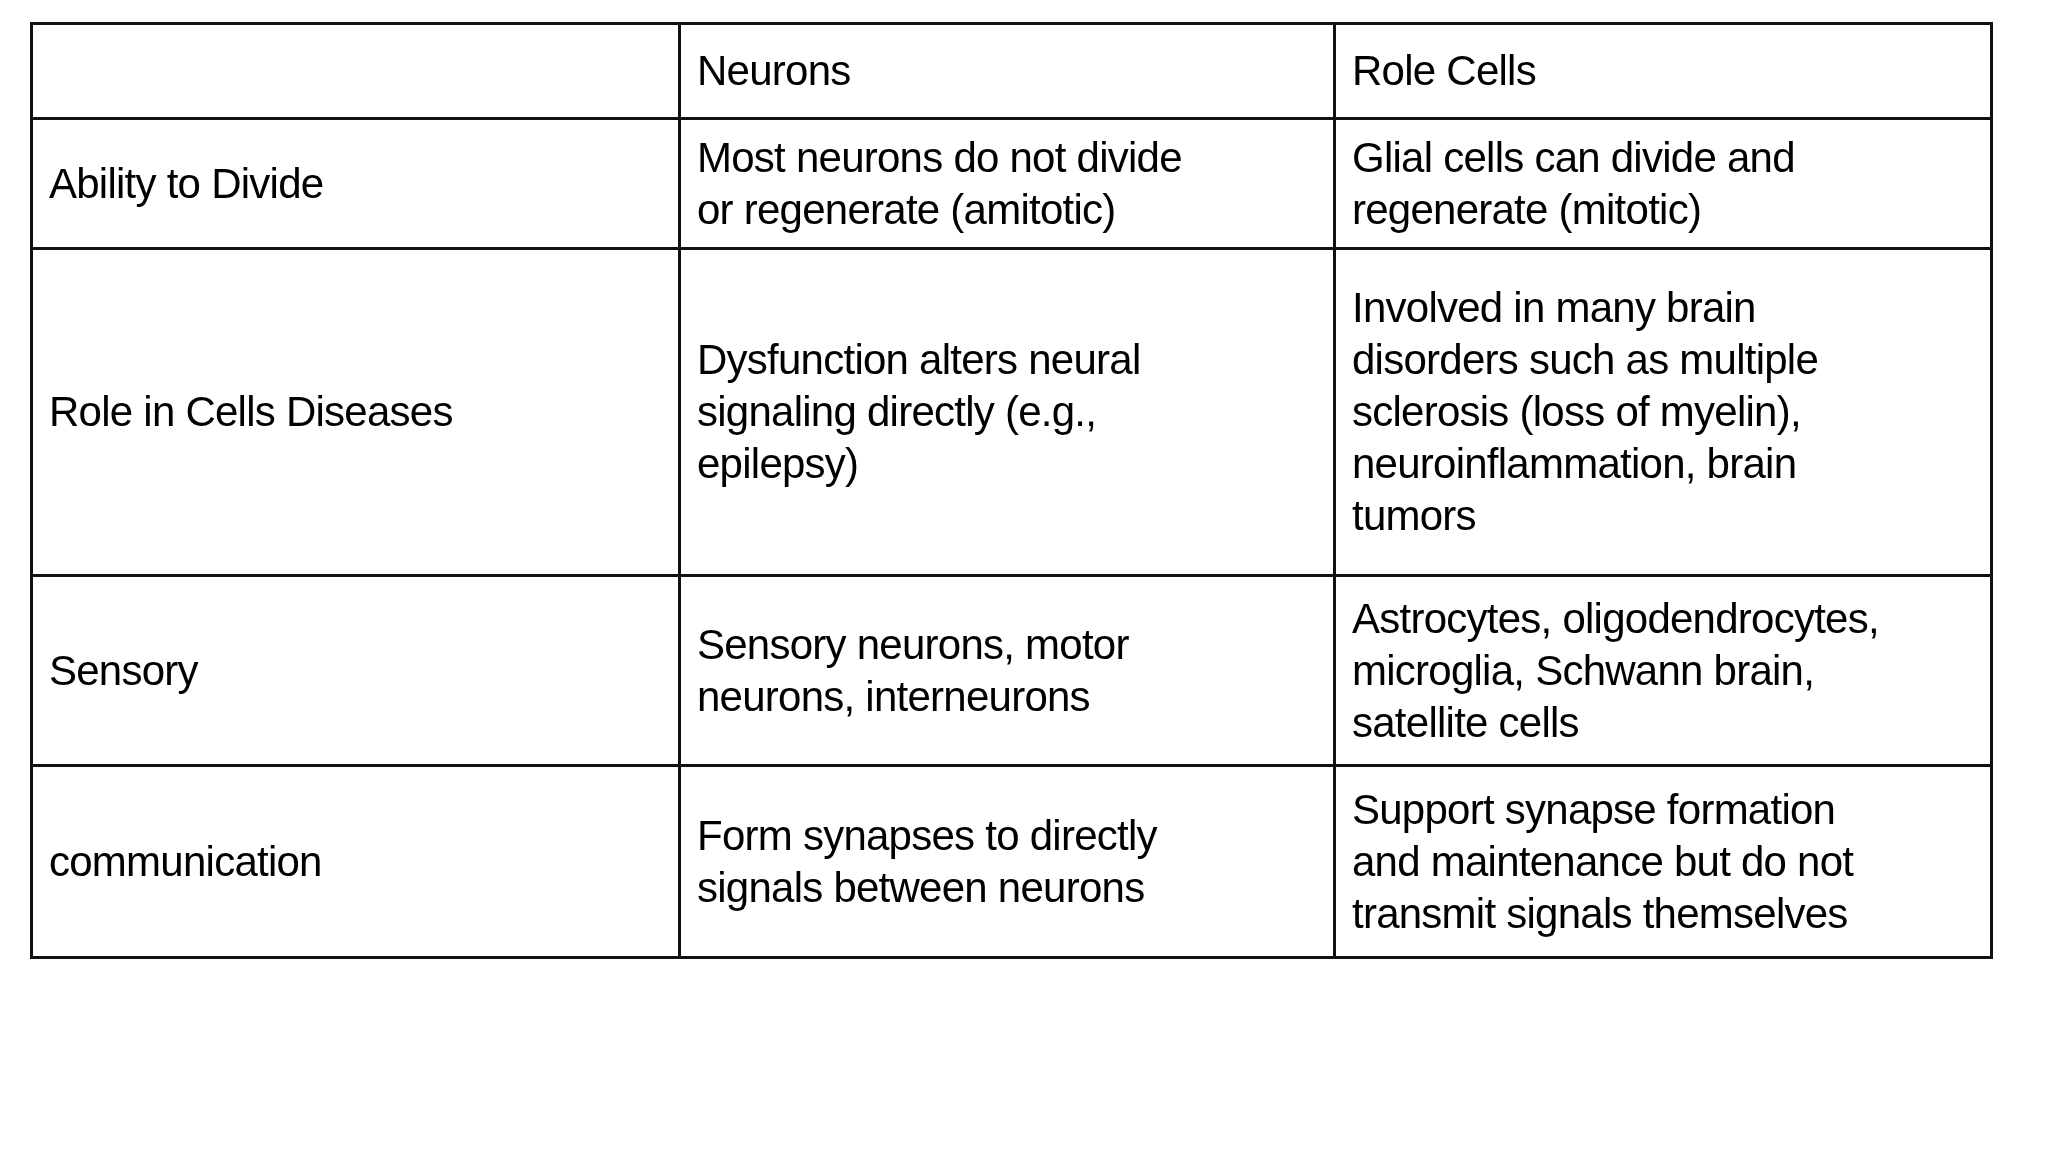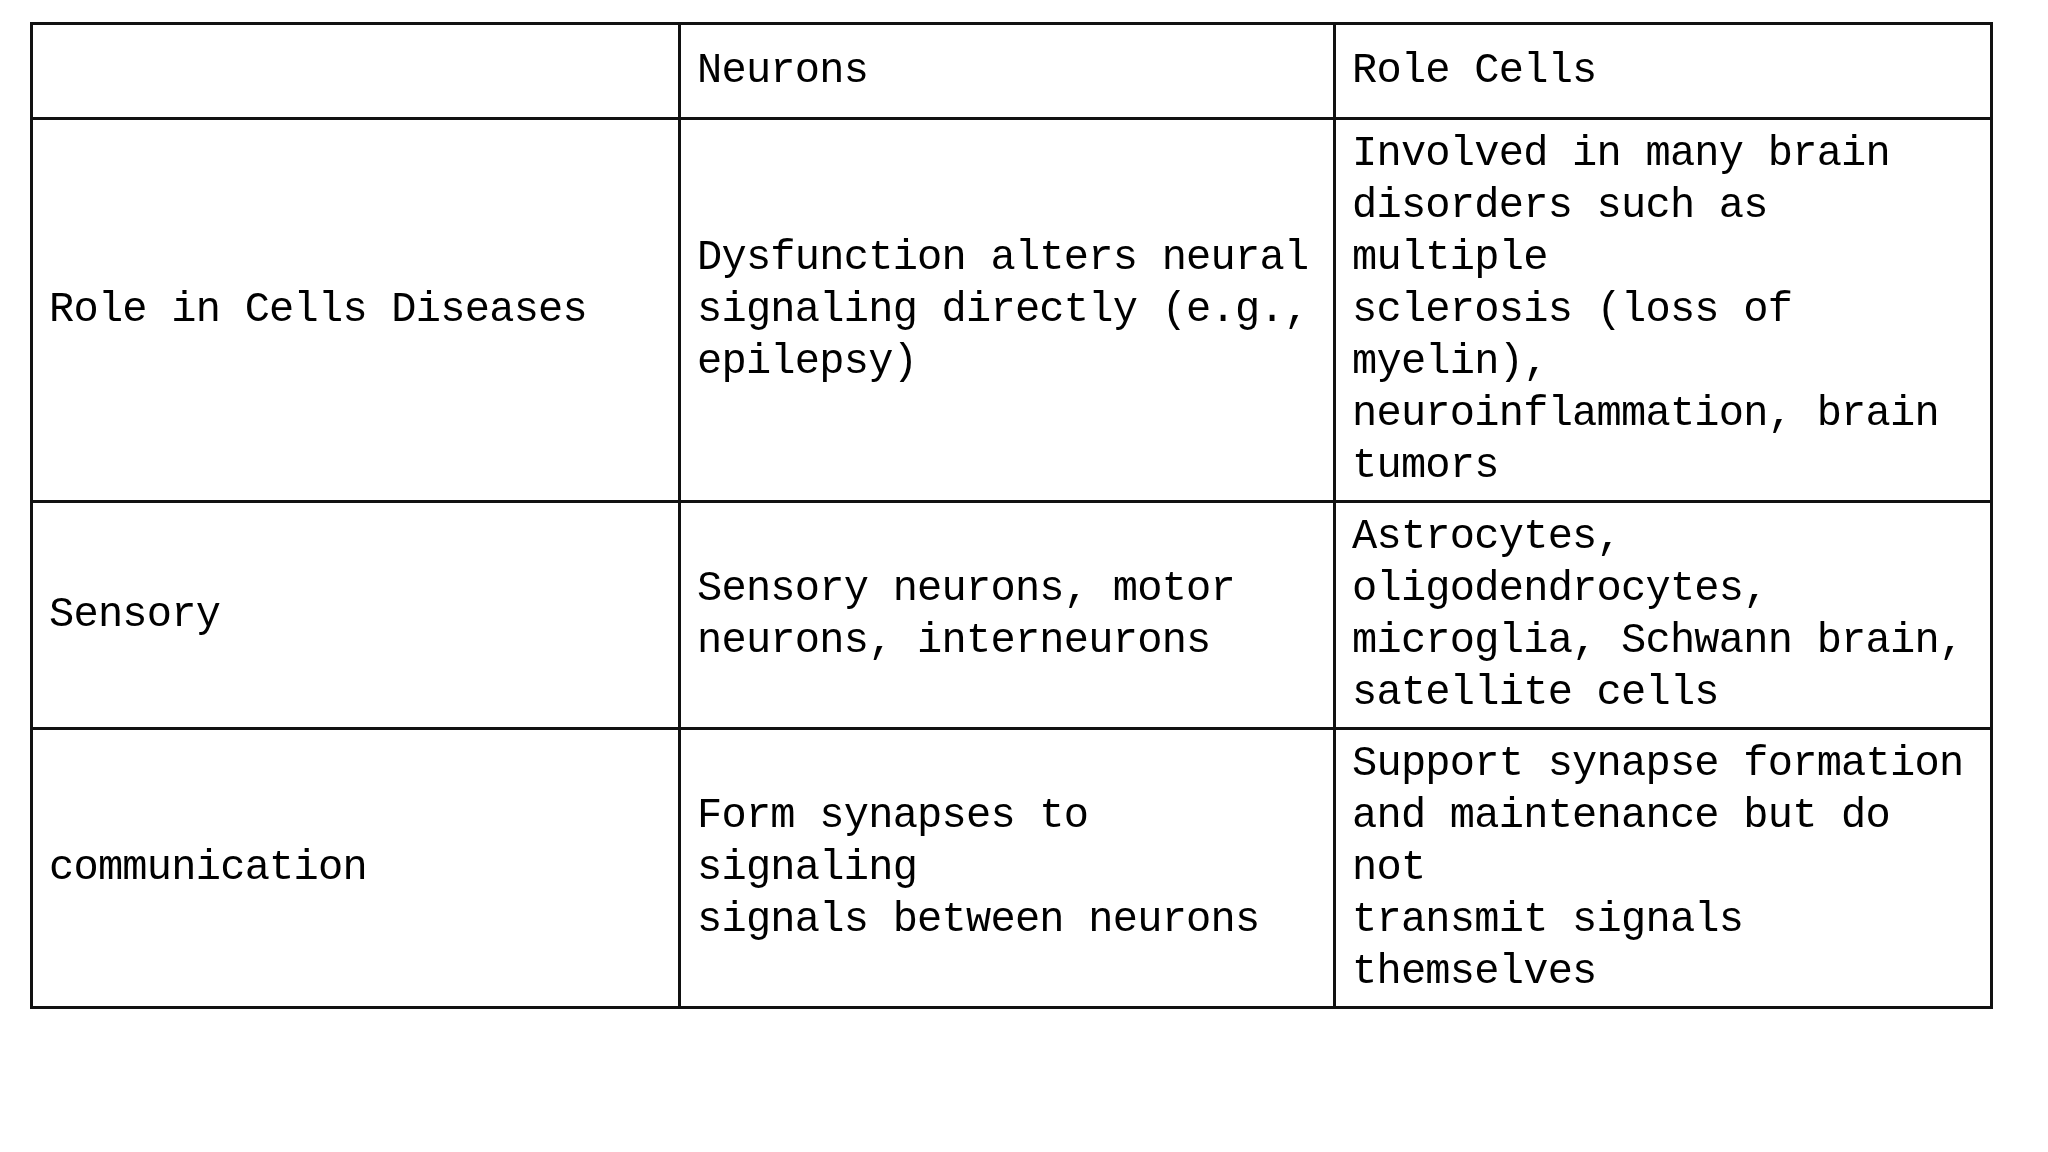--- a/index.html
+++ b/index.html
@@ -37,21 +37,20 @@
     background: #ffffff;
     font-size: 42px;
     font-weight: 400;
     letter-spacing: -0.75px;
     line-height: 52px;
     text-align: left;
     vertical-align: middle;
     padding: 8px 10px 8px 16px;
     white-space: pre-line;
     overflow: hidden;
-    font-family: Liberation Mono, monospace;
   }
   tr.r-head  { height: 95px;  }
   tr.r-0     { height: 130px; }
   tr.r-1     { height: 327px; }
   tr.r-2     { height: 190px; }
   tr.r-3     { height: 192px; }
   th { vertical-align: middle; }
 </style>
 </head>
 <body>
@@ -62,20 +61,27 @@
       <col class="c1">
         <col class="c2">
         <col class="c3">
     </colgroup>
     <tbody>
       <tr class="r-head">
         <th></th>
         <th>Neurons</th>
         <th>Role Cells</th>
       </tr>
+      <tr class="r-0">
+        <td>Ability to Divide</td>
+        <td>Most neurons do not divide
+or regenerate (amitotic)</td>
+        <td>Glial cells can divide and
+regenerate (mitotic)</td>
+      </tr>
       <tr class="r-1">
         <td>Role in Cells Diseases</td>
         <td>Dysfunction alters neural
 signaling directly (e.g.,
 epilepsy)</td>
         <td>Involved in many brain
 disorders such as multiple
 sclerosis (loss of myelin),
 neuroinflammation, brain
 tumors</td>
@@ -83,21 +89,21 @@
       <tr class="r-2">
         <td>Sensory</td>
         <td>Sensory neurons, motor
 neurons, interneurons</td>
         <td>Astrocytes, oligodendrocytes,
 microglia, Schwann brain,
 satellite cells</td>
       </tr>
       <tr class="r-3">
         <td>communication</td>
-        <td>Form synapses to signaling
+        <td>Form synapses to directly
 signals between neurons</td>
         <td>Support synapse formation
 and maintenance but do not
 transmit signals themselves</td>
       </tr>
     </tbody>
   </table>
 </div>
 
 </body></html>

